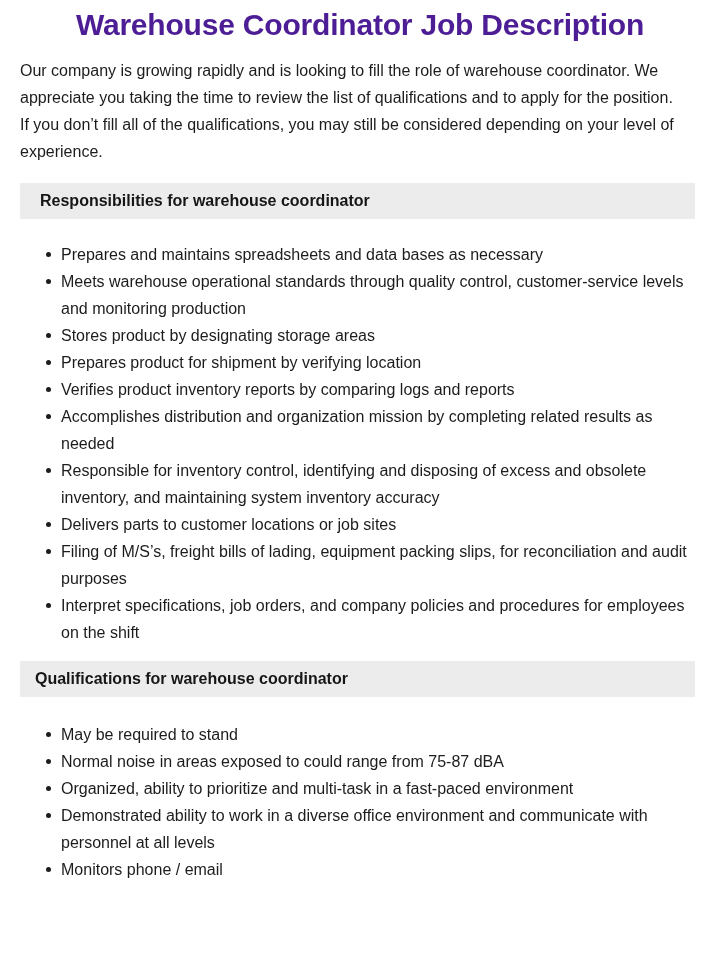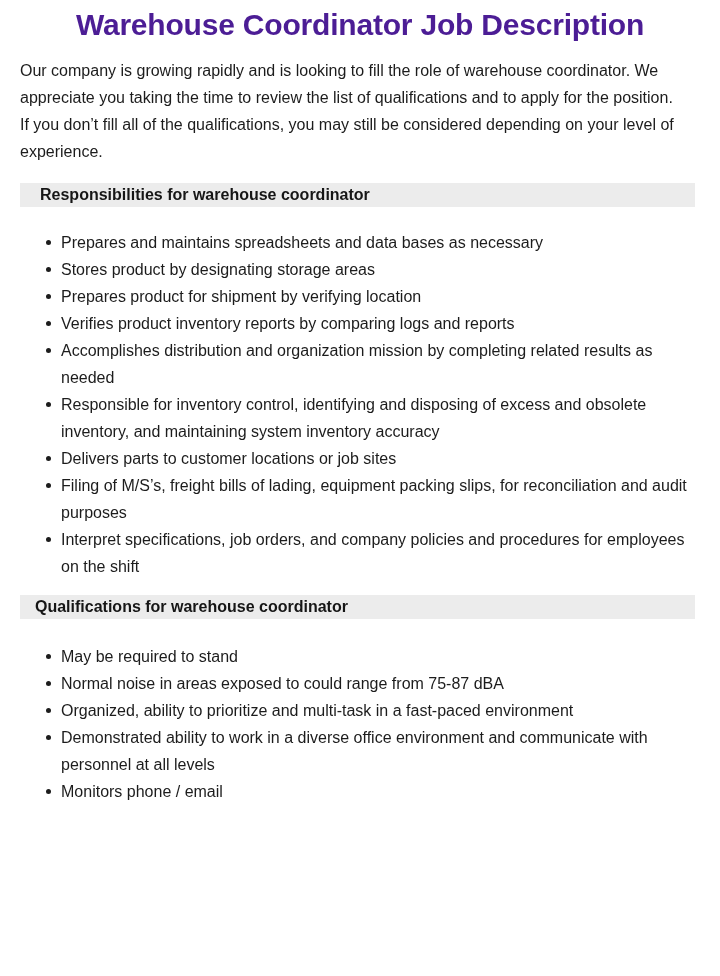--- a/index.html
+++ b/index.html
@@ -31,21 +31,21 @@
     color: #4c1d95;
   }
   .intro {
     margin: 14px 28px 0 20px;
     max-width: 662px;
     font-size: 16px;
     line-height: 27px;
   }
   .section-header {
     margin: 18px 25px 0 20px;
-    height: 24px;
+    height: 36px;
     background: #ececec;
     display: flex;
     align-items: center;
     padding-left: 20px;
     box-sizing: border-box;
     text-align: center;
   }
   .section-header .heading-text {
     font-size: 16px;
     font-weight: 700;
@@ -88,20 +88,21 @@
   <h1 class="doc-title">Warehouse Coordinator Job Description</h1>
 
   <p class="intro">Our company is growing rapidly and is looking to fill the role of warehouse coordinator. We appreciate you taking the time to review the list of qualifications and to apply for the position. If you don’t fill all of the qualifications, you may still be considered depending on your level of experience.</p>
 
   <div class="section-header responsibilities">
     <span class="heading-text">Responsibilities for warehouse coordinator</span>
   </div>
 
   <ul class="bullet-list responsibilities">
       <li>Prepares and maintains spreadsheets and data bases as necessary</li>
+      <li>Meets warehouse operational standards through quality control, customer-service levels and monitoring production</li>
       <li>Stores product by designating storage areas</li>
       <li>Prepares product for shipment by verifying location</li>
       <li>Verifies product inventory reports by comparing logs and reports</li>
       <li>Accomplishes distribution and organization mission by completing related results as needed</li>
       <li>Responsible for inventory control, identifying and disposing of excess and obsolete inventory, and maintaining system inventory accuracy</li>
       <li>Delivers parts to customer locations or job sites</li>
       <li>Filing of M/S’s, freight bills of lading, equipment packing slips, for reconciliation and audit purposes</li>
       <li>Interpret specifications, job orders, and company policies and procedures for employees on the shift</li>
     </ul>
 

